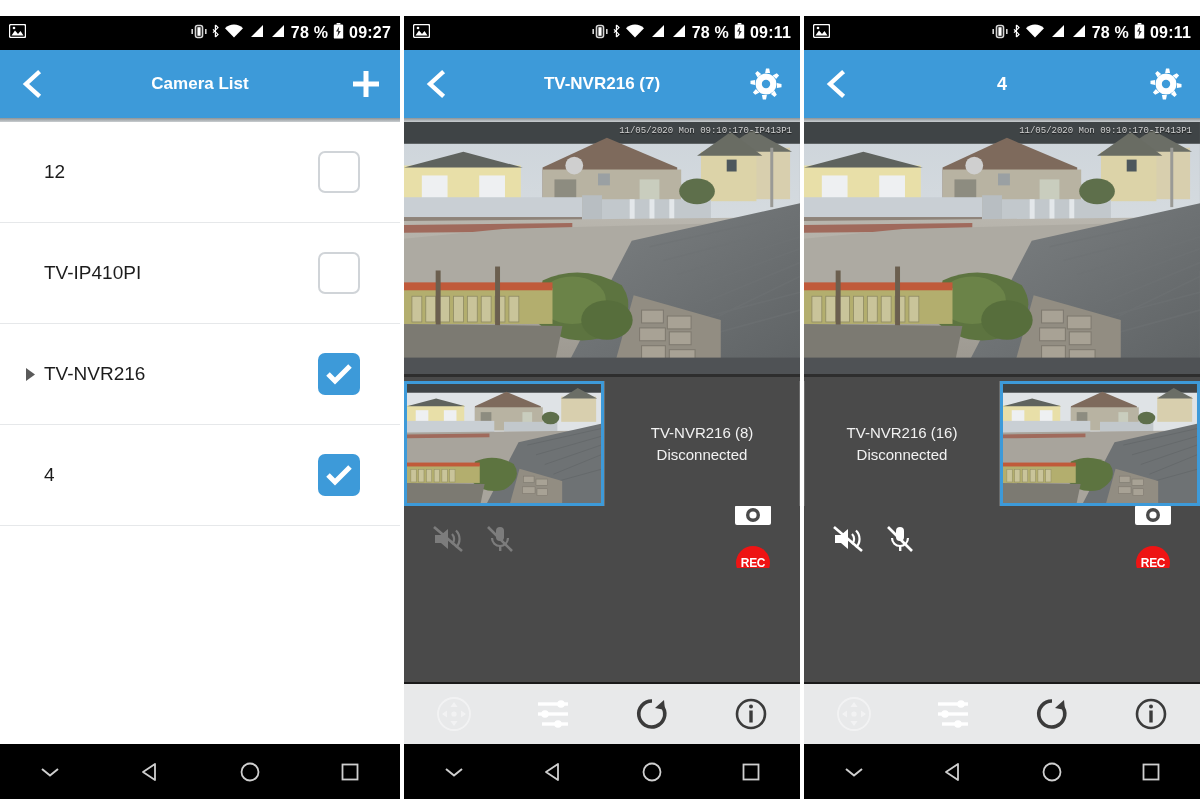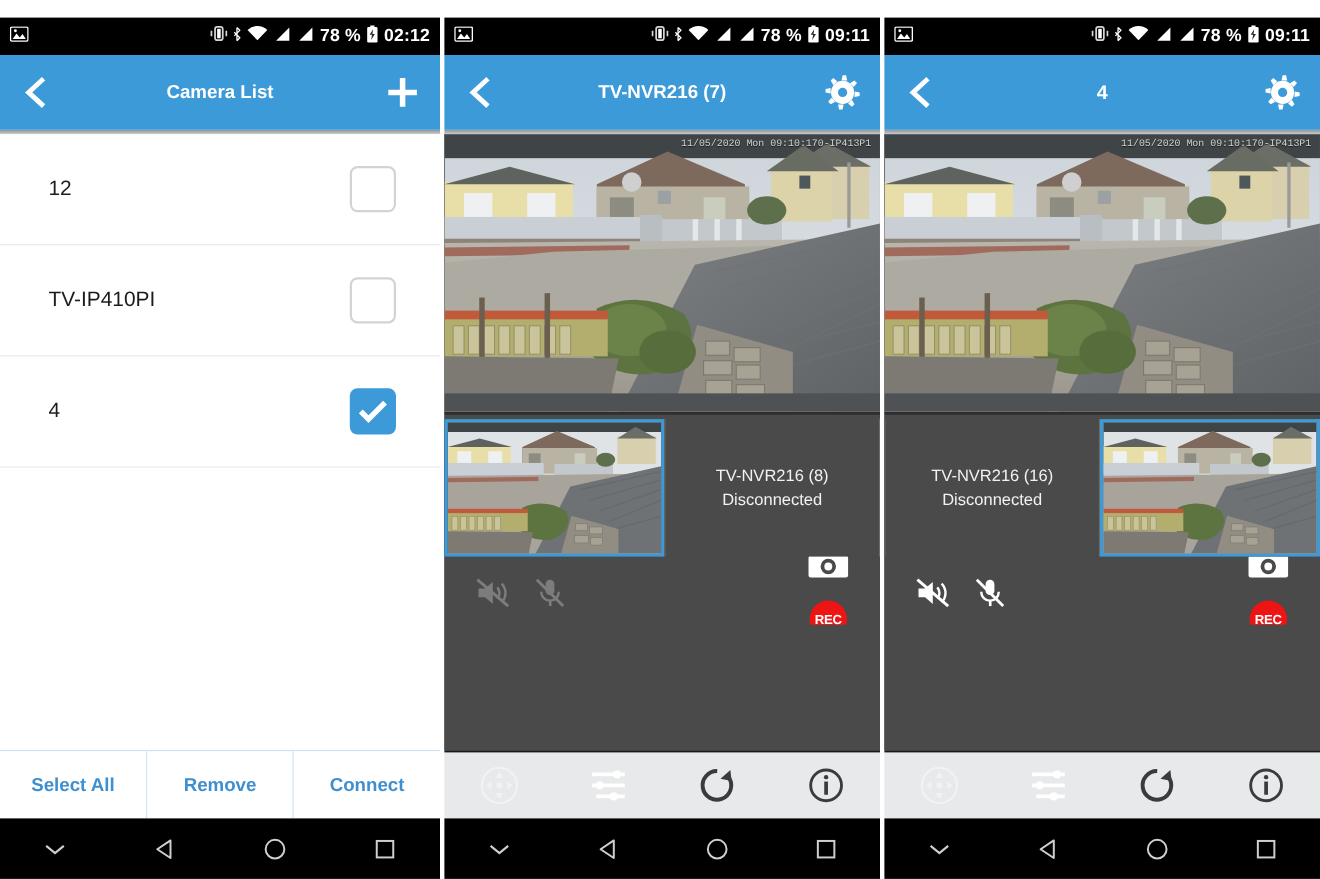--- a/index.html
+++ b/index.html
@@ -264,21 +264,21 @@
             </svg>
         </span>
         <span class="sb-batt-pct">78 %</span>
         <span class="ic">
           <svg width="11" height="16" viewBox="0 0 11 16">
               <rect x="3.6" y="0" width="3.8" height="1.6" fill="#fff"></rect>
               <rect x="0.8" y="1.6" width="9.4" height="14" rx="1.2" fill="#fff"></rect>
               <path d="M6.2 3.6 L3 8.6 L5.2 8.6 L4.4 13.4 L7.8 8 L5.6 8 Z" fill="#2b2b2b"></path>
             </svg>
         </span>
-        <span class="sb-time">02:12</span>
+        <span class="sb-time">09:27</span>
       </div>
     </div>
 
     <div class="appbar">
       <div class="back-chev icon-btn">
         <svg width="30" height="30" viewBox="0 0 30 30">
             <path d="M20 4 L8 15 L20 26" stroke="#fff" stroke-width="4.4" fill="none" stroke-linecap="square" stroke-linejoin="miter"></path>
           </svg>
       </div>
       <div class="appbar-title">Camera List</div>
@@ -305,42 +305,50 @@
       <div class="cam-row">
         <span class="expander empty">
           <svg width="13" height="15" viewBox="0 0 13 15">
               <path d="M2 1 L11 7.5 L2 14 Z" fill="#5a5a5a"></path>
             </svg>
         </span>
         <span class="cam-name">TV-IP410PI</span>
         <span class="cam-check off"></span>
       </div>
 
+      <div class="cam-row">
+        <span class="expander">
+          <svg width="13" height="15" viewBox="0 0 13 15">
+              <path d="M2 1 L11 7.5 L2 14 Z" fill="#5a5a5a"></path>
+            </svg>
+        </span>
+        <span class="cam-name">TV-NVR216</span>
+        <span class="cam-check on">
+          <svg width="28" height="22" viewBox="0 0 28 22">
+              <path d="M3 11 L10 18 L25 3" stroke="#fff" stroke-width="5" fill="none" stroke-linecap="butt" stroke-linejoin="miter"></path>
+            </svg>
+        </span>
+      </div>
 
       <div class="cam-row">
         <span class="expander empty">
           <svg width="13" height="15" viewBox="0 0 13 15">
               <path d="M2 1 L11 7.5 L2 14 Z" fill="#5a5a5a"></path>
             </svg>
         </span>
         <span class="cam-name">4</span>
         <span class="cam-check on">
           <svg width="28" height="22" viewBox="0 0 28 22">
               <path d="M3 11 L10 18 L25 3" stroke="#fff" stroke-width="5" fill="none" stroke-linecap="butt" stroke-linejoin="miter"></path>
             </svg>
         </span>
       </div>
 
     </div>
 
-    <div class="actionbar">
-      <div class="action-btn">Select All</div>
-      <div class="action-btn">Remove</div>
-      <div class="action-btn">Connect</div>
-    </div>
 
     <div class="navbar">
       <div class="nav-item">
         <svg width="20" height="12" viewBox="0 0 20 12">
             <path d="M2 3 L10 9.5 L18 3" stroke="#cfcfcf" stroke-width="2" fill="none"></path>
           </svg>
       </div>
       <div class="nav-item">
         <svg width="20" height="20" viewBox="0 0 20 20">
             <path d="M15 2 L3 10 L15 18 Z" fill="none" stroke="#cfcfcf" stroke-width="1.8" stroke-linejoin="round"></path>

